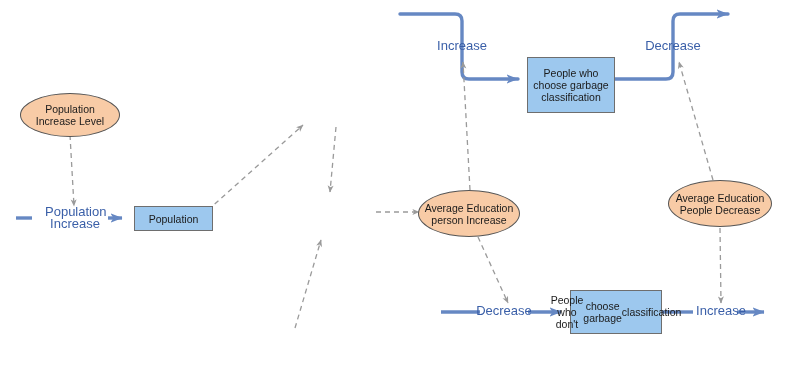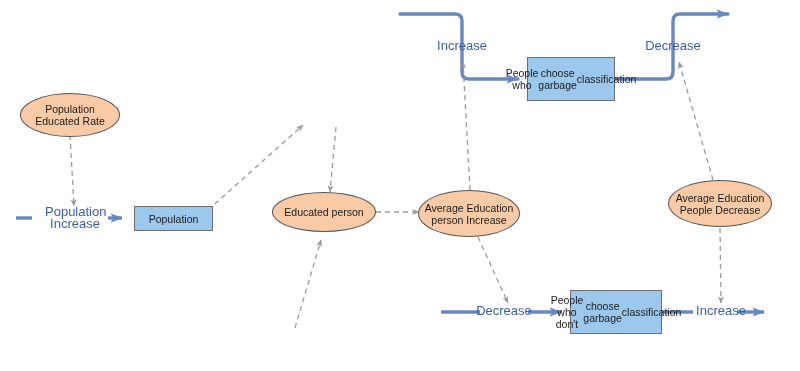--- a/index.html
+++ b/index.html
@@ -77,44 +77,41 @@
 
     <path d="M 478,237 L 508,303" fill="none" stroke="#9a9a9a" stroke-width="1.3" stroke-dasharray="5,4" marker-end="url(#dashArrow)"></path>
 
     <path d="M 713,180 L 679,62" fill="none" stroke="#9a9a9a" stroke-width="1.3" stroke-dasharray="5,4" marker-end="url(#dashArrow)"></path>
 
     <path d="M 720,228 L 721,303" fill="none" stroke="#9a9a9a" stroke-width="1.3" stroke-dasharray="5,4" marker-end="url(#dashArrow)"></path>
   </svg>
 
   <div class="node ellipse" style="left:20px;top:93px;width:100px;height:44px;flex-direction:column;">
     <span>Population</span>
-    <span>Educated Rate</span>
+    <span>Increase Level</span>
   </div>
 
 
-  <div class="node ellipse" style="left:272px;top:192px;width:104px;height:40px;">
-    <span>Educated person</span>
-  </div>
 
   <div class="node ellipse" style="left:418px;top:190px;width:102px;height:47px;flex-direction:column;">
     <span>Average Education</span>
     <span>person Increase</span>
   </div>
 
   <div class="node ellipse" style="left:668px;top:180px;width:104px;height:47px;flex-direction:column;">
     <span>Average Education</span>
     <span>People Decrease</span>
   </div>
 
 
   <div class="node stock" style="left:134px;top:206px;width:79px;height:25px;">
     <span>Population</span>
   </div>
 
-  <div class="node stock" style="left:527px;top:57px;width:88px;height:44px;">
+  <div class="node stock" style="left:527px;top:57px;width:88px;height:56px;flex-direction:column;">
     <span>People who</span>
     <span>choose garbage</span>
     <span>classification</span>
   </div>
 
   <div class="node stock" style="left:570px;top:290px;width:92px;height:44px;flex-direction:row;">
     <span>People who don't</span>
     <span>choose garbage</span>
     <span>classification</span>
   </div>

